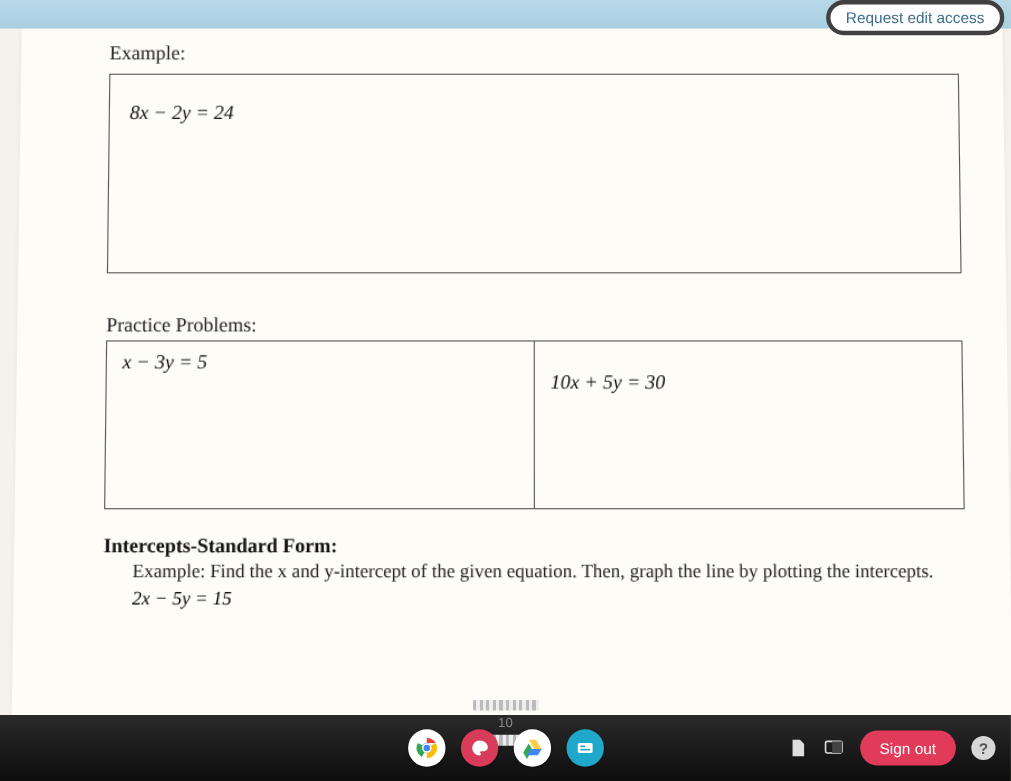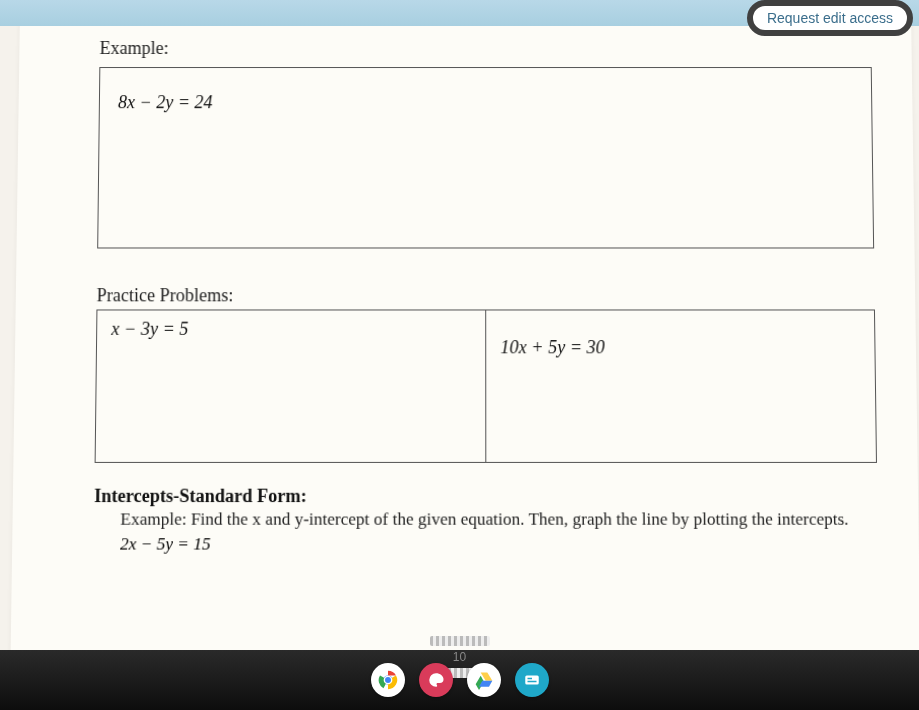--- a/index.html
+++ b/index.html
@@ -16,21 +16,21 @@
     top: 0; left: 0; right: 0;
     height: 26px;
     background: linear-gradient(#b8d8e8, #a8cfe0);
     z-index: 5;
   }
   .request-pill {
     position: absolute;
     top: 0;
     right: 6px;
     background: #fff;
-    border: 6px solid #404040;
+    border: 4px solid #404040;
     border-radius: 20px;
     padding: 4px 14px;
     font-family: Arial, sans-serif;
     font-size: 14px;
     color: #3b6e8c;
     z-index: 10;
   }
   .page {
     position: absolute;
     top: 12px;
@@ -225,13 +225,24 @@
     </div>
     <div class="icon-circle" style="background:#1fa8c9">
       <svg width="18" height="18" viewBox="0 0 24 24" fill="#fff">
           <rect x="3" y="6" width="18" height="12" rx="2"></rect>
           <rect x="6" y="9" width="6" height="2" fill="#1fa8c9"></rect>
           <rect x="6" y="13" width="12" height="2" fill="#1fa8c9"></rect>
         </svg>
     </div>
   </div>
 
+  <div class="task-right">
+    <svg width="18" height="18" viewBox="0 0 24 24">
+        <path d="M6 2h9l5 5v15H6V2z" fill="#dedede"></path>
+      </svg>
+    <svg width="20" height="18" viewBox="0 0 24 24">
+        <rect x="2" y="4" width="20" height="14" rx="2" fill="none" stroke="#ddd" stroke-width="2"></rect>
+        <rect x="10" y="4" width="12" height="14" fill="#444"></rect>
+      </svg>
+    <button class="signout">Sign out</button>
+    <div class="help-badge">?</div>
+  </div>
 </div>
 
 </body></html>

